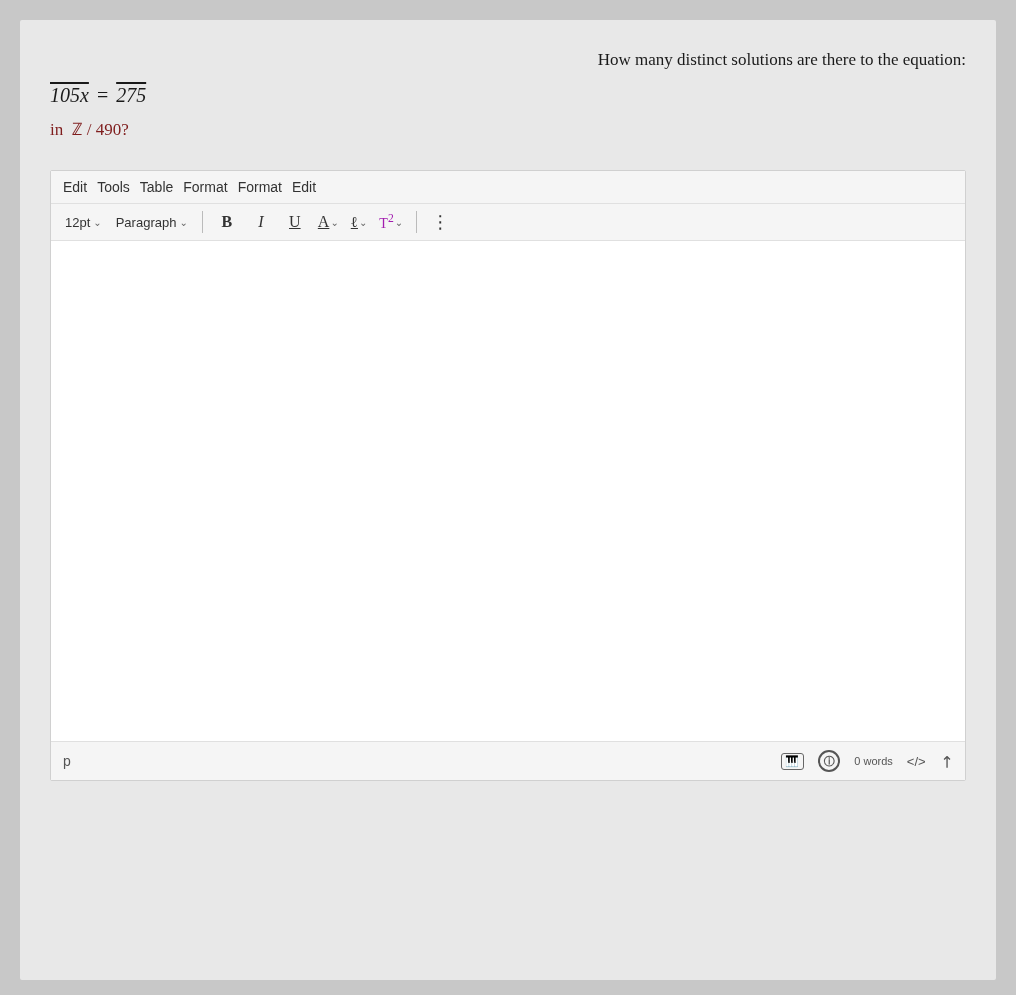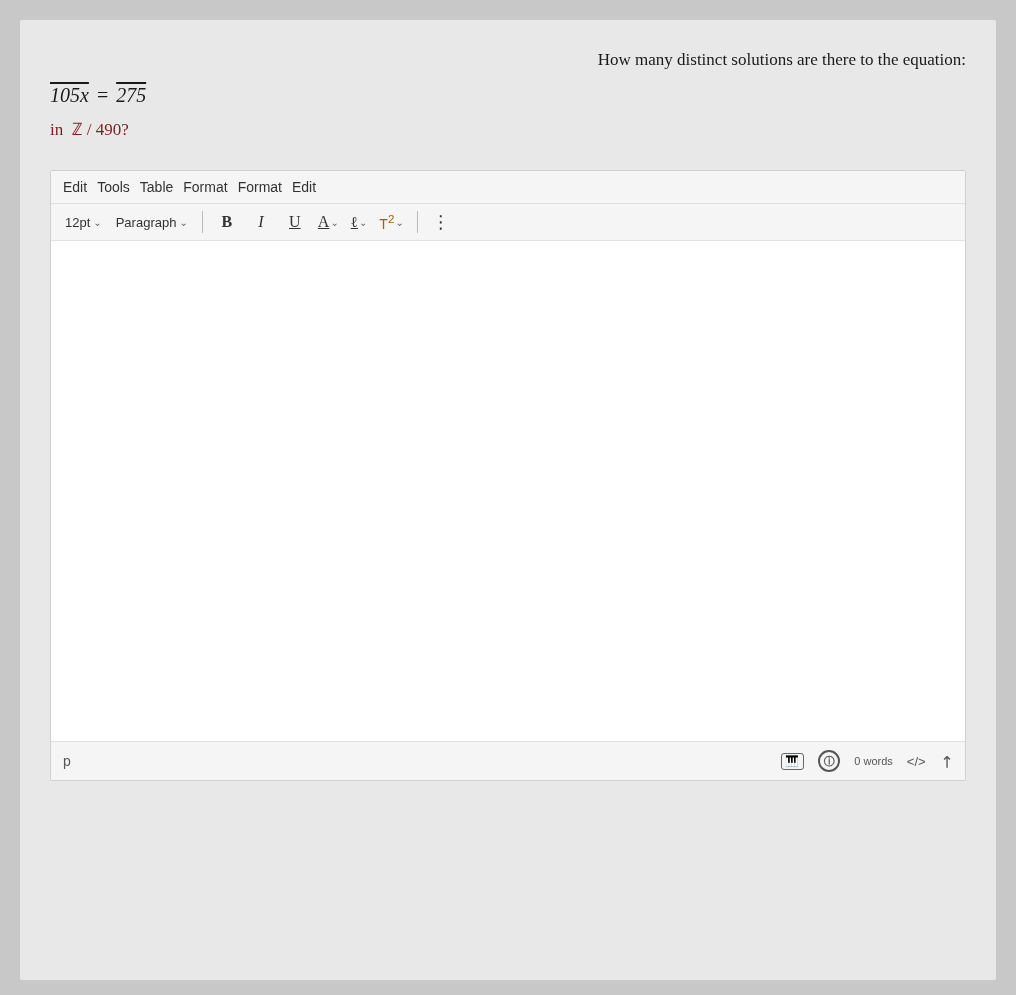--- a/index.html
+++ b/index.html
@@ -154,22 +154,22 @@
     }
 
     .pencil-icon {
       font-size: 15px;
       color: #333;
       text-decoration: underline;
     }
 
     .superscript-btn {
       font-size: 14px;
-      color: #a16207;
-      font-family: Liberation Sans, sans-serif;
+      color: #a21caf;
+      font-family: Liberation Serif, serif;
     }
 
     .more-btn {
       font-size: 18px;
       color: #333;
       letter-spacing: 1px;
       cursor: pointer;
       padding: 2px 4px;
       border-radius: 3px;
     }

